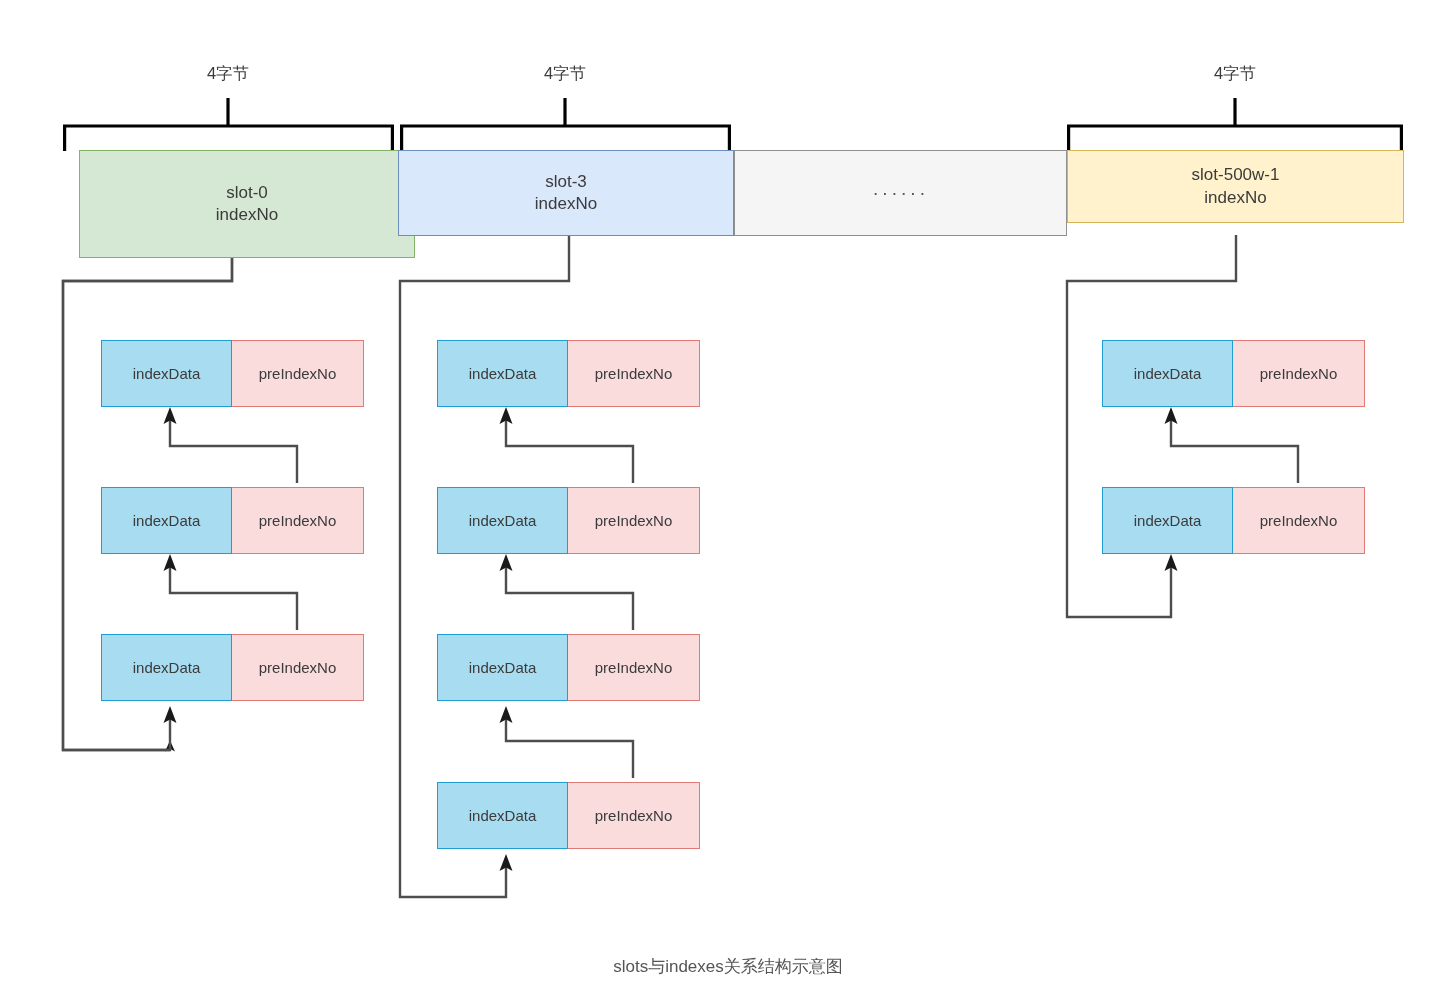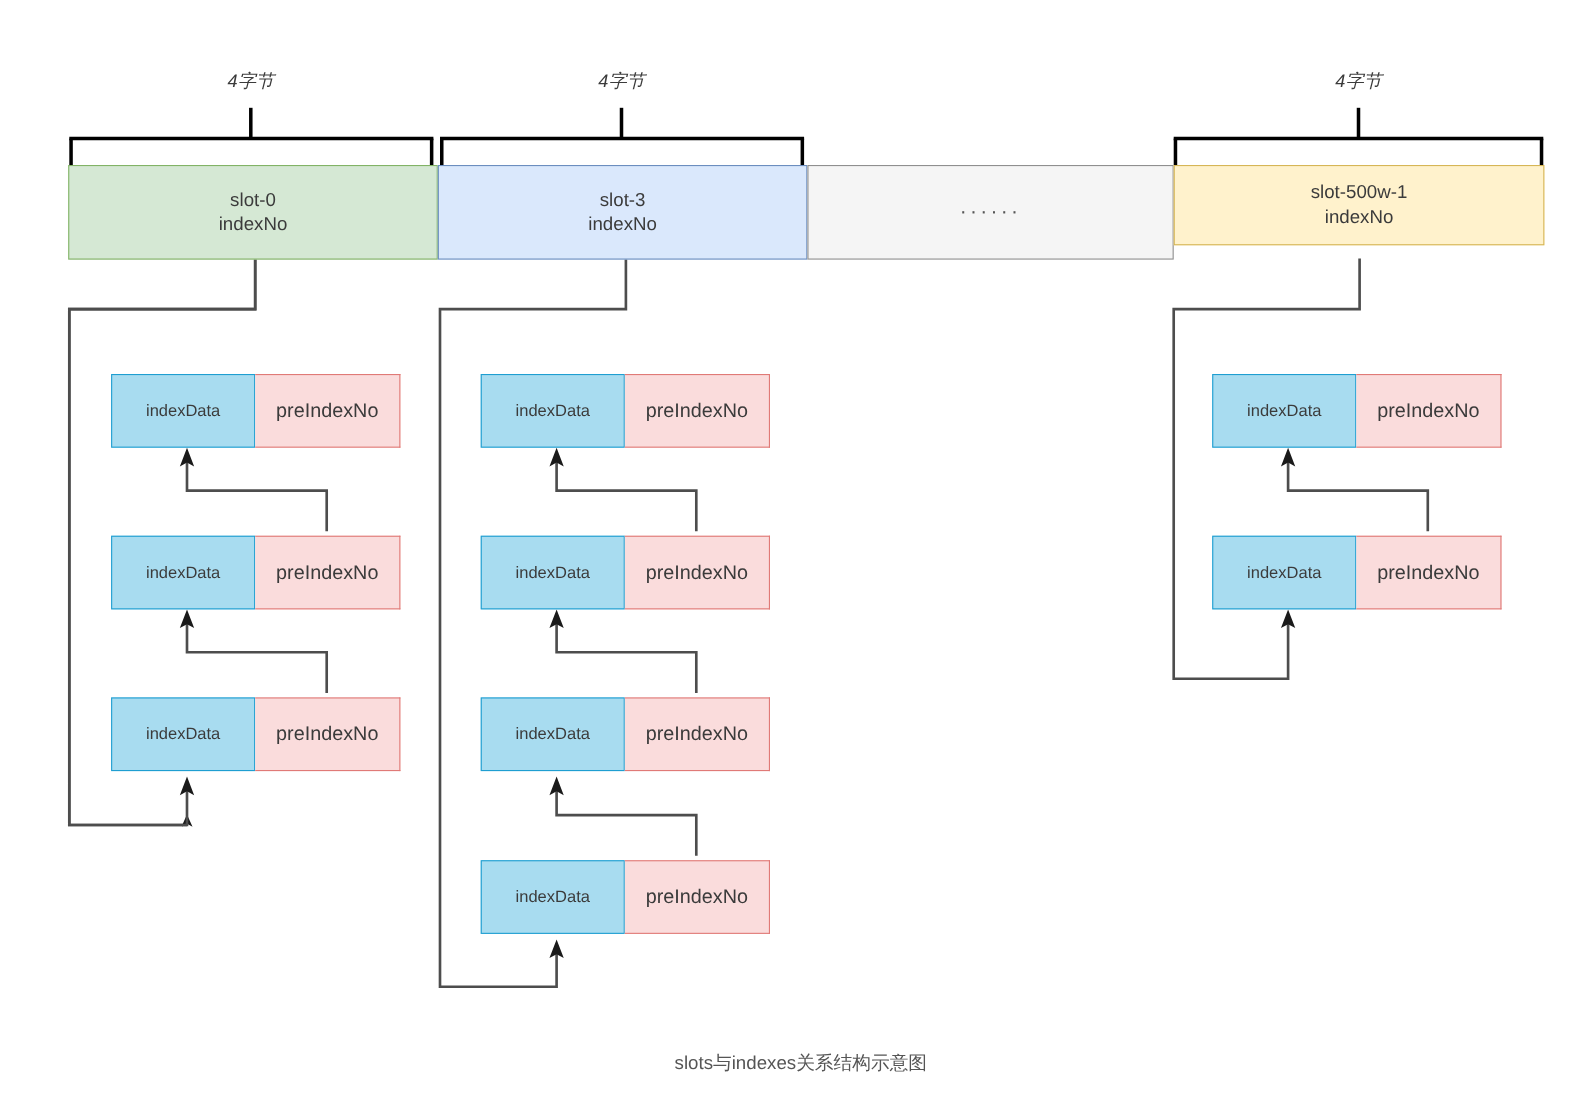--- a/index.html
+++ b/index.html
@@ -55,30 +55,29 @@
   .node-left {
     background: #a8dcf0;
     border: 1.6px solid #1f9ed1;
     font-size: 15px;
     color: #3b3b3b;
   }
   .node-right {
     background: #fadcdc;
     border: 1.6px solid #e07a77;
     border-left: none;
-    font-size: 18px;
+    font-size: 15px;
     color: #3b3b3b;
   }
   .brace-label {
     position: absolute;
     font-size: 16.5px;
     color: #3b3b3b;
     text-align: center;
     white-space: nowrap;
-    font-style: italic;
   }
   .caption {
     position: absolute;
     font-size: 17px;
     color: #555555;
     text-align: center;
     white-space: nowrap;
   }
   .dots-text {
     letter-spacing: 3px;
@@ -161,21 +160,21 @@
 
       <path d="M1171,407 L1177.5,424 L1171,420.4 L1164.5,424 Z"></path>
       <path d="M1171,554 L1177.5,571 L1171,567.4 L1164.5,571 Z"></path>
     </g>
   </svg>
 
   <div class="brace-label" style="left:173px; top:63px; width:110px;">4字节</div>
   <div class="brace-label" style="left:510px; top:63px; width:110px;">4字节</div>
   <div class="brace-label" style="left:1180px; top:63px; width:110px;">4字节</div>
 
-  <div class="box slot-box slot-green" style="left:62px; top:150px; width:336px; height:86px;">slot-0
+  <div class="box slot-box slot-green" style="left:79px; top:150px; width:336px; height:108px;">slot-0
 indexNo</div>
 
   <div class="box slot-box slot-blue" style="left:398px; top:150px; width:336px; height:86px;">slot-3
 indexNo</div>
 
   <div class="box slot-box slot-gray dots-text" style="left:734px; top:150px; width:333px; height:86px;">······</div>
 
   <div class="box slot-box slot-yellow" style="left:1067px; top:150px; width:337px; height:73px;">slot-500w-1
 indexNo</div>
 

